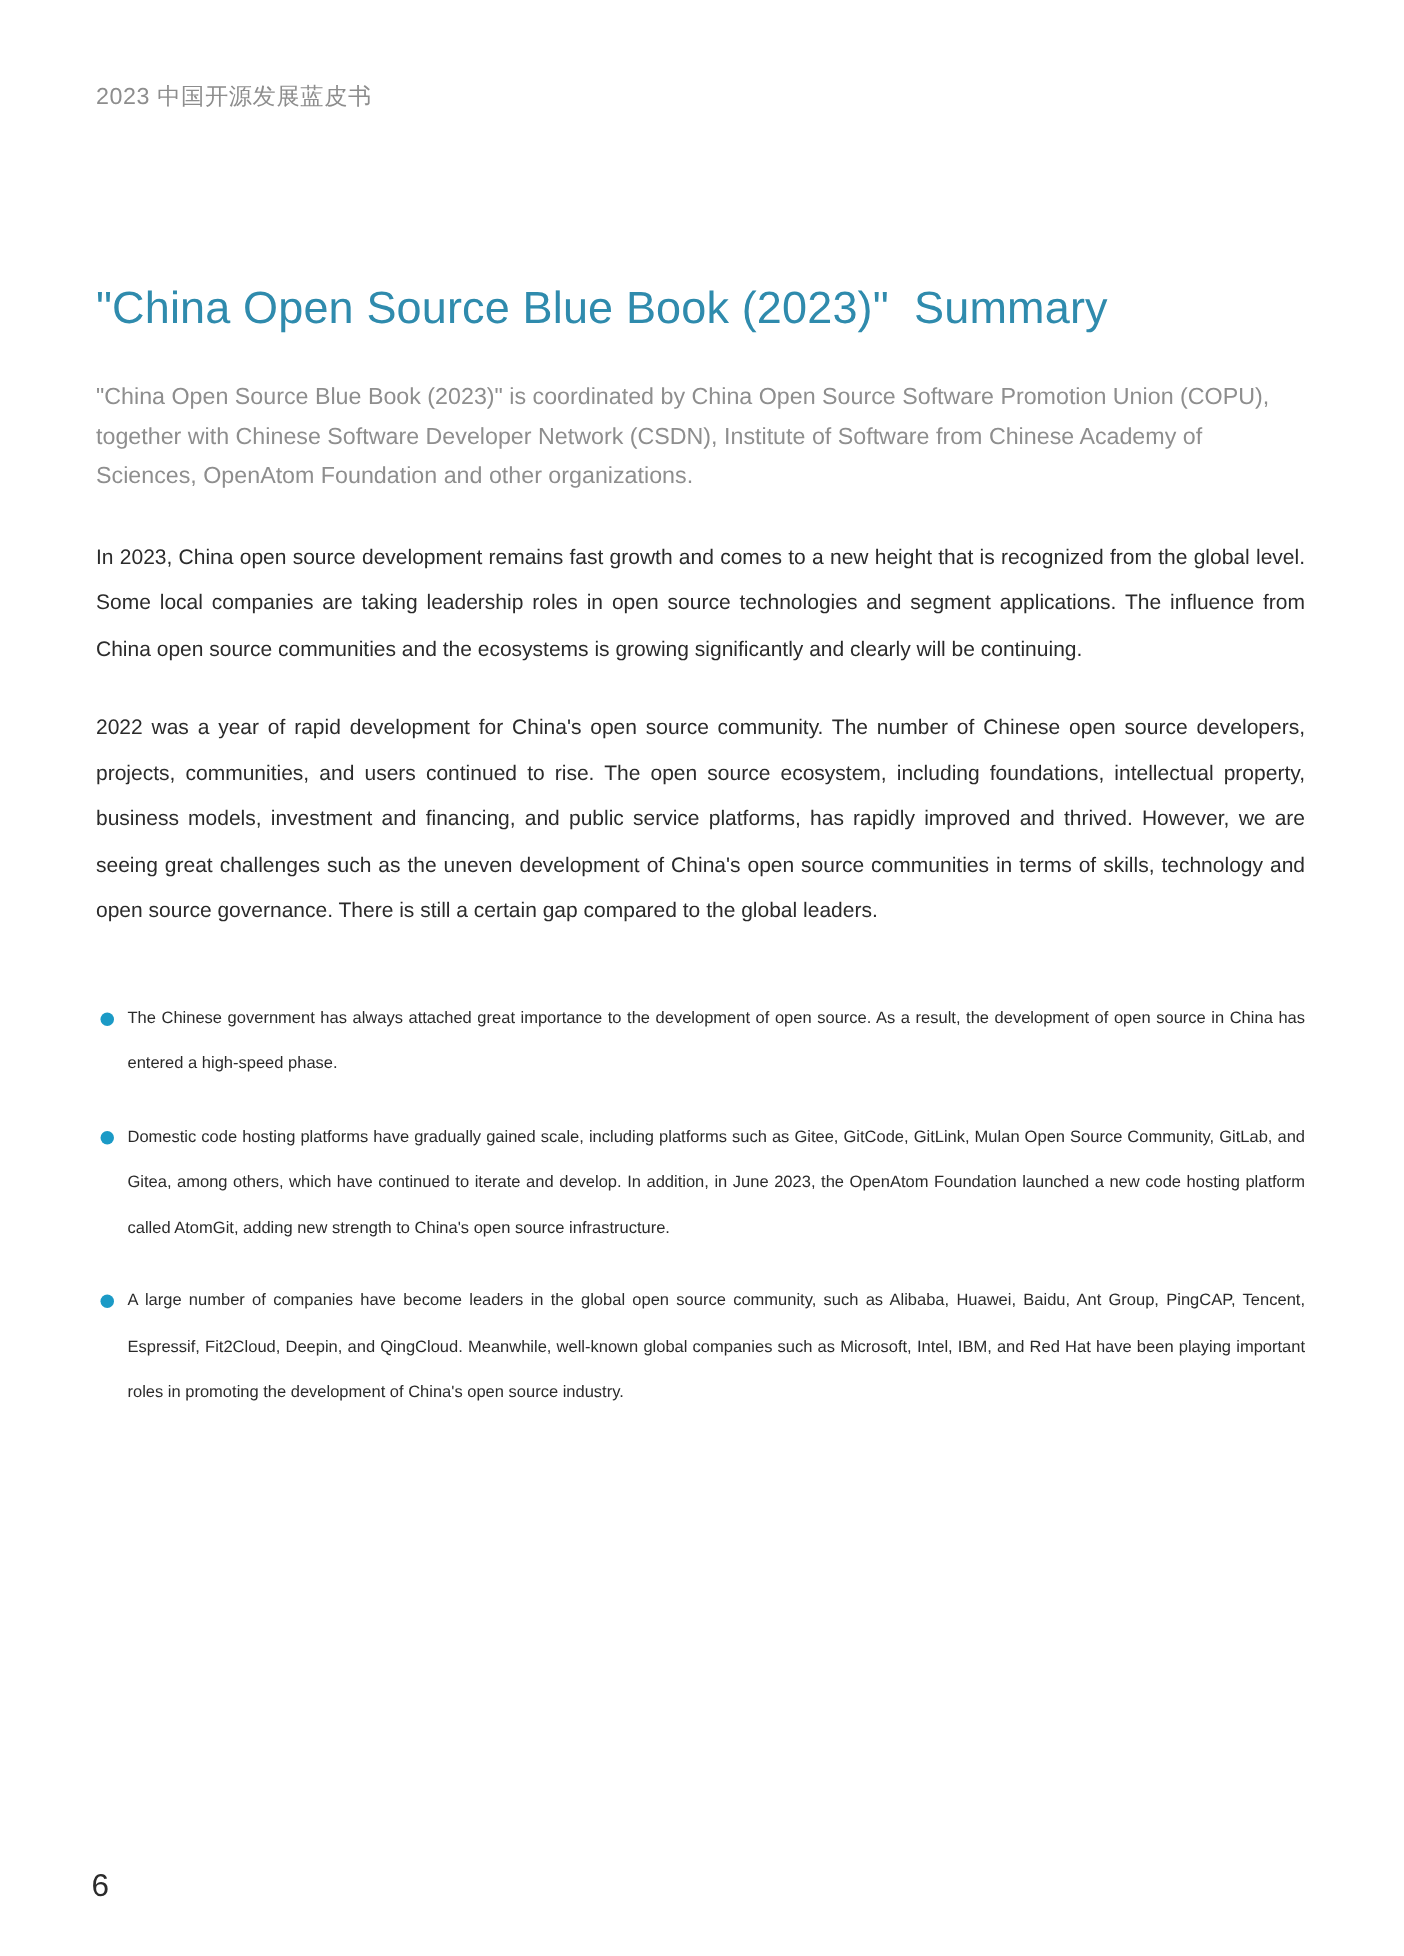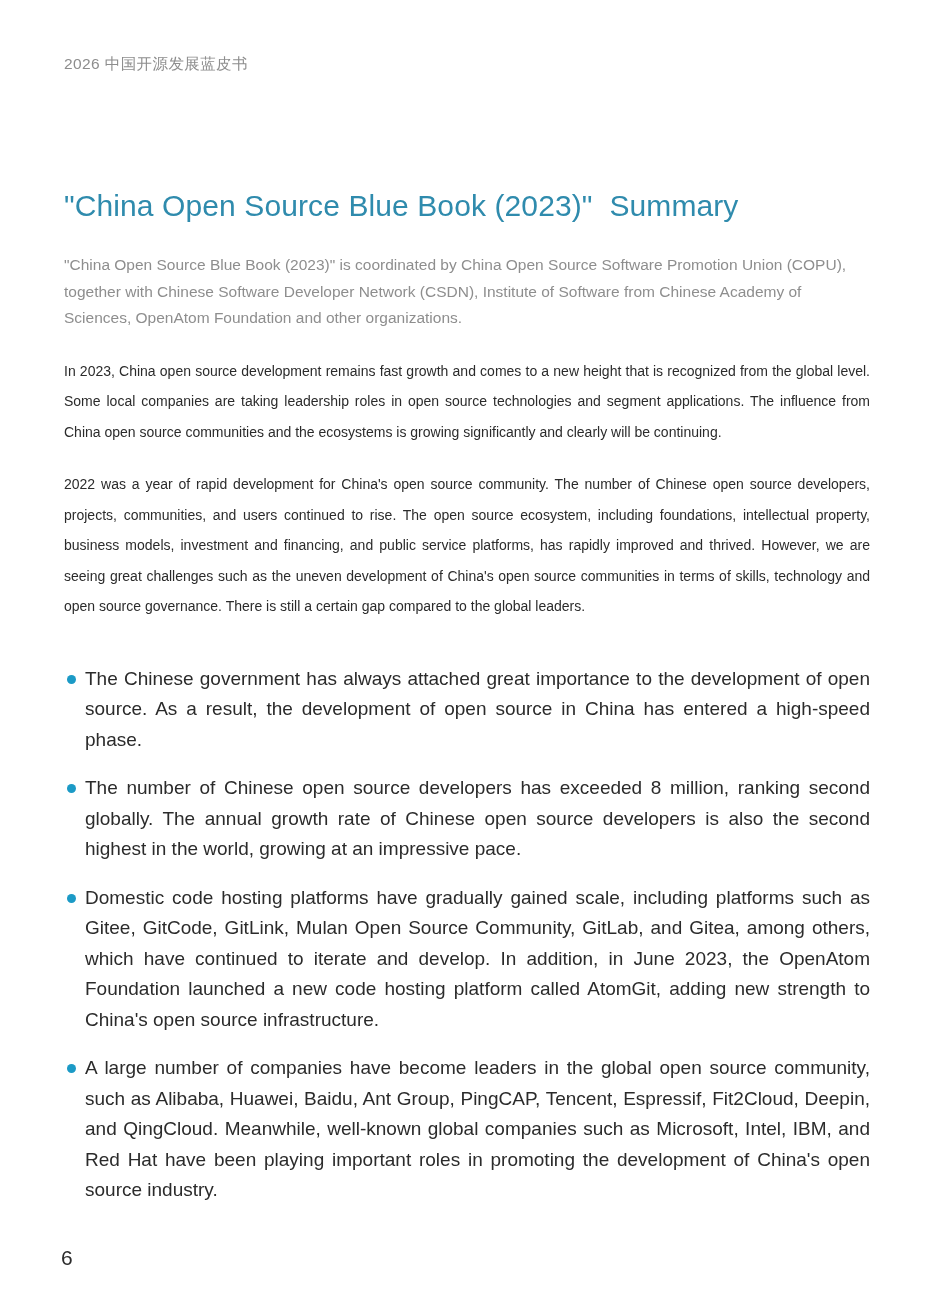--- a/index.html
+++ b/index.html
@@ -76,21 +76,21 @@
   }
 
   .bullet-list {
     margin: 0;
     padding: 0;
     list-style: none;
   }
   .bullet-item {
     position: relative;
     padding-left: 21px;
-    font-size: 19px;
+    font-size: 11px;
     line-height: 30.5px;
     color: #2b2b2b;
     text-align: justify;
     text-justify: inter-word;
     margin-bottom: 18px;
   }
   .bullet-item:last-child { margin-bottom: 17px; }
   .bullet-dot {
     position: absolute;
     left: 3px;
@@ -109,45 +109,41 @@
     bottom: 34px;
     font-size: 21px;
     color: #2b2b2b;
   }
 </style>
 </head>
 <body>
 
 <div class="page">
 
-  <div class="running-header">2026 中国开源发展蓝皮书</div>
+  <div class="running-header">2023 中国开源发展蓝皮书</div>
 
   <div class="content">
 
     <h1 class="doc-title">"China Open Source Blue Book (2023)"  Summary</h1>
 
     <p class="intro-para">"China Open Source Blue Book (2023)" is coordinated by China Open Source Software Promotion Union (COPU), together with Chinese Software Developer Network (CSDN), Institute of Software from Chinese Academy of Sciences, OpenAtom Foundation and other organizations.</p>
 
     <p class="body-para">In 2023, China open source development remains fast growth and comes to a new height that is recognized from the global level. Some local companies are taking leadership roles in open source technologies and segment applications. The influence from China open source communities and the ecosystems is growing significantly and clearly will be continuing.</p>
 
     <p class="body-para">2022 was a year of rapid development for China's open source community. The number of Chinese open source developers, projects, communities, and users continued to rise. The open source ecosystem, including foundations, intellectual property, business models, investment and financing, and public service platforms, has rapidly improved and thrived. However, we are seeing great challenges such as the uneven development of China's open source communities in terms of skills, technology and open source governance. There is still a certain gap compared to the global leaders.</p>
 
 
     <div class="bullets-wrap">
       <ul class="bullet-list">
         <li class="bullet-item">
           <span class="bullet-dot"></span>
           <span>The Chinese government has always attached great importance to the development of open source. As a result, the development of open source in China has entered a high-speed phase.</span>
         </li>
         <li class="bullet-item">
           <span class="bullet-dot"></span>
-          <span>The number of Chinese open source developers has exceeded 8 million, ranking second globally. The annual growth rate of Chinese open source developers is also the second highest in the world, growing at an impressive pace.</span>
-        </li>
-        <li class="bullet-item">
-          <span class="bullet-dot"></span>
           <span>Domestic code hosting platforms have gradually gained scale, including platforms such as Gitee, GitCode, GitLink, Mulan Open Source Community, GitLab, and Gitea, among others, which have continued to iterate and develop. In addition, in June 2023, the OpenAtom Foundation launched a new code hosting platform called AtomGit, adding new strength to China's open source infrastructure.</span>
         </li>
         <li class="bullet-item">
           <span class="bullet-dot"></span>
           <span>A large number of companies have become leaders in the global open source community, such as Alibaba, Huawei, Baidu, Ant Group, PingCAP, Tencent, Espressif, Fit2Cloud, Deepin, and QingCloud. Meanwhile, well-known global companies such as Microsoft, Intel, IBM, and Red Hat have been playing important roles in promoting the development of China's open source industry.</span>
         </li>
       </ul>
     </div>
 
   </div>

